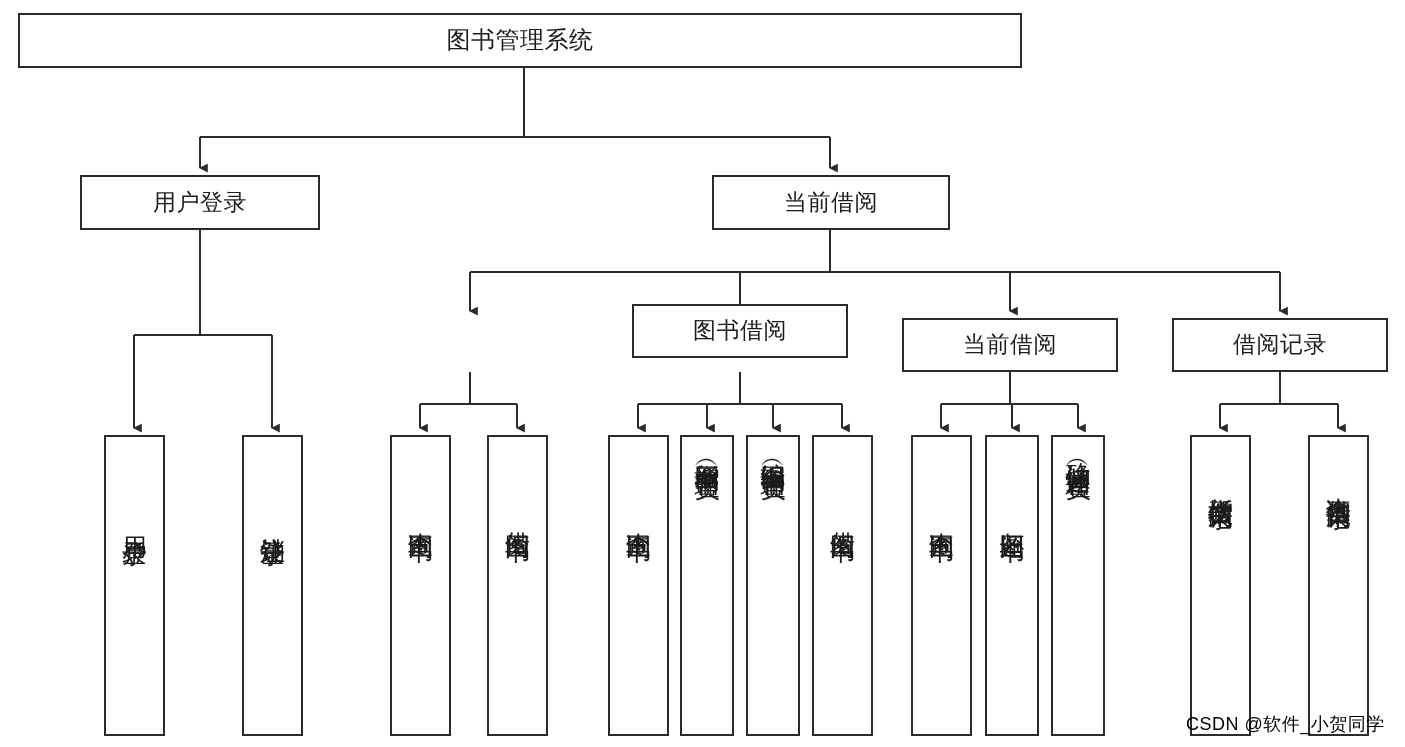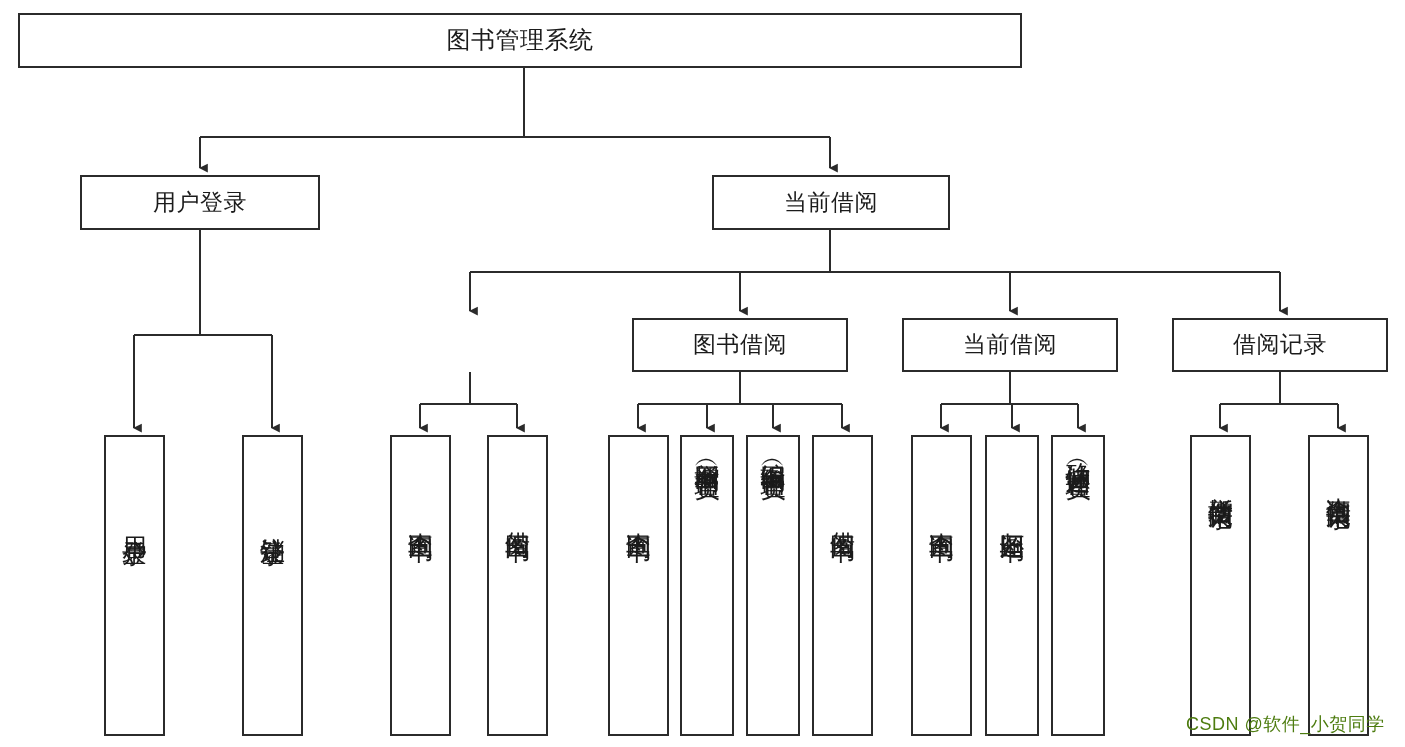--- a/index.html
+++ b/index.html
@@ -59,21 +59,21 @@
     line-height: 1.0;
     letter-spacing: 2px;
     text-align: left;
   }
   .node.root .node-label { font-size: 24px; }
   .watermark {
     position: absolute;
     left: 1186px;
     top: 712px;
     font-size: 18px;
-    color: #4d7c0f;
+    color: #000000;
     letter-spacing: 0.5px;
     white-space: pre;
     user-select: none;
   }
 </style>
 </head>
 <body>
 
 <div id="diagram-root">
 
@@ -131,21 +131,21 @@
     <span class="node-label">图书管理系统</span>
   </div>
 
   <div class="node horizontal" style="left:80px; top:175px; width:240px; height:55px;">
     <span class="node-label">用户登录</span>
   </div>
   <div class="node horizontal" style="left:712px; top:175px; width:238px; height:55px;">
     <span class="node-label">当前借阅</span>
   </div>
 
-  <div class="node horizontal" style="left:632px; top:318px; width:216px; height:54px;">
+  <div class="node horizontal" style="left:632px; top:304px; width:216px; height:54px;">
     <span class="node-label">图书借阅</span>
   </div>
   <div class="node horizontal" style="left:902px; top:318px; width:216px; height:54px;">
     <span class="node-label">当前借阅</span>
   </div>
   <div class="node horizontal" style="left:1172px; top:318px; width:216px; height:54px;">
     <span class="node-label">借阅记录</span>
   </div>
 
   <div class="node vertical" style="left:104px; top:435px; width:61px; height:301px; padding-top:80px;">

